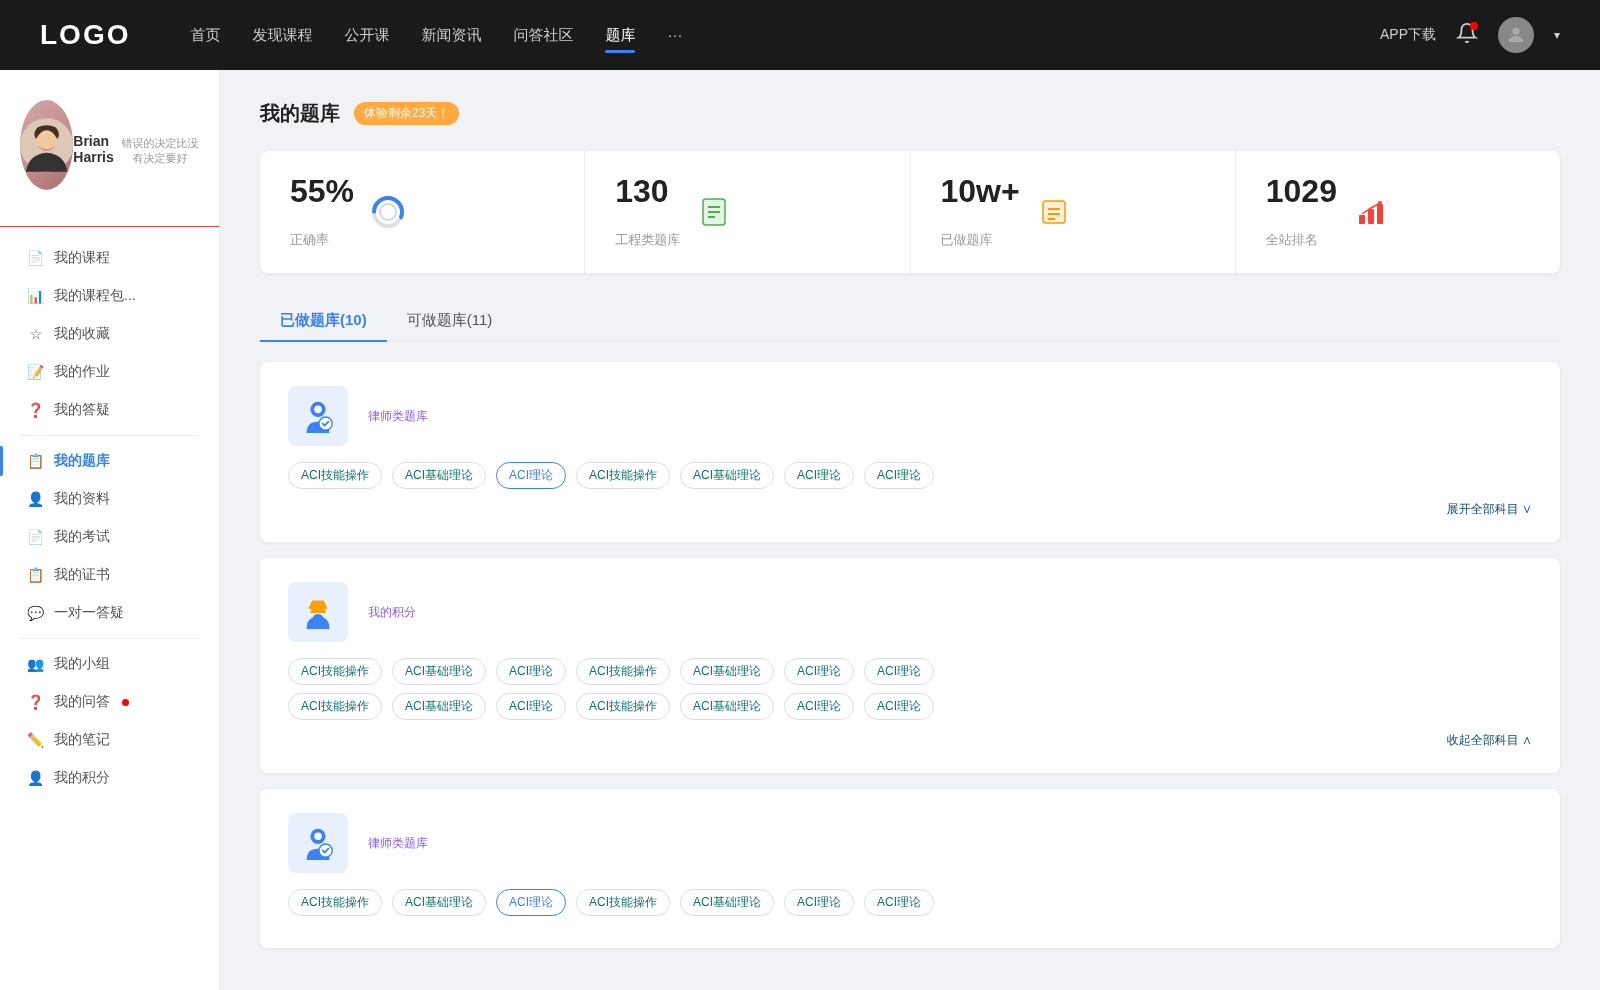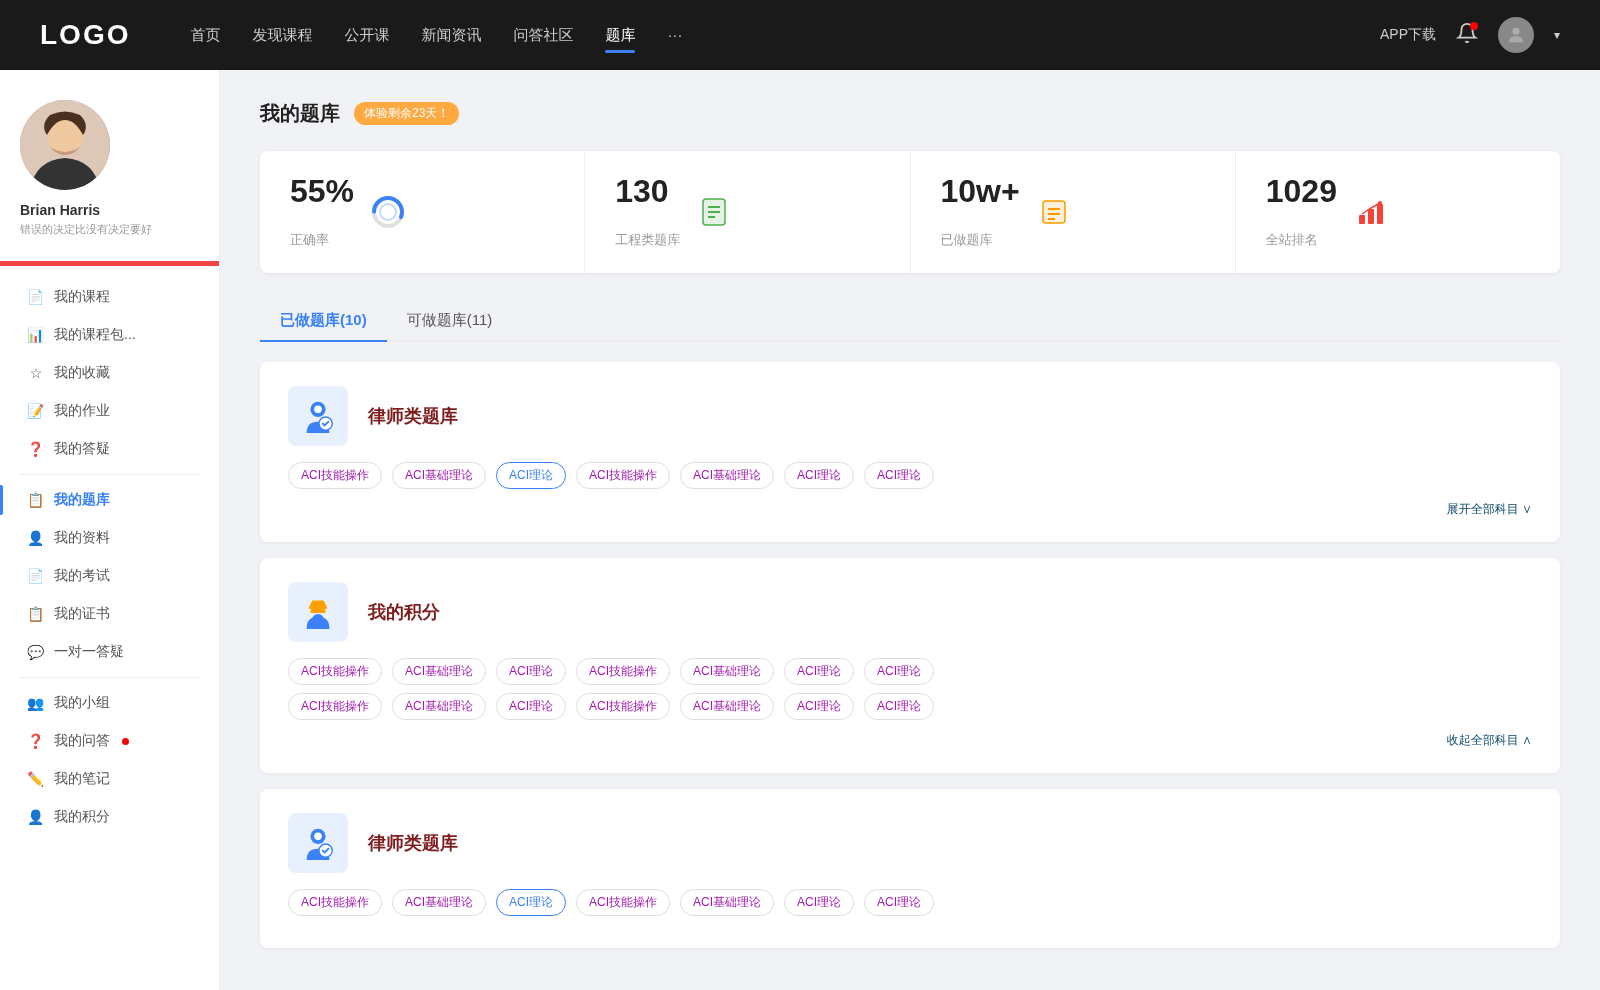--- a/index.html
+++ b/index.html
@@ -90,24 +90,24 @@
     
     .sidebar {
       width: 220px;
       background: white;
       padding: 30px 0;
       flex-shrink: 0;
       border-right: 1px solid #eee;
     }
     .sidebar-profile {
       display: flex;
-      flex-direction: column;
-      align-items: flex-start;
+      flex-direction: row;
+      align-items: center;
       padding: 0 20px 24px;
-      border-bottom: 5px solid #ef4444;
+      border-bottom: 1px solid #ef4444;
     }
     .profile-avatar {
       width: 90px; height: 90px;
       border-radius: 50%;
       background: #e8e8e8;
       overflow: hidden;
       margin-bottom: 12px;
     }
     .profile-avatar-img {
       width: 100%; height: 100%;
@@ -269,36 +269,36 @@
       margin-bottom: 16px;
     }
     .qbank-icon-wrap {
       width: 60px; height: 60px;
       background: #e8f0fe;
       border-radius: 8px;
       display: flex; align-items: center; justify-content: center;
       flex-shrink: 0;
     }
     .qbank-title {
-      font-size: 18px;
-      font-weight: 700;
-      color: #7f1d1d;
+      font-size: 12px;
+      font-weight: 400;
+      color: #8b5cf6;
     }
     .tags-row {
       display: flex;
       flex-wrap: wrap;
       gap: 10px;
       margin-bottom: 8px;
     }
     .tag {
       padding: 4px 12px;
       border: 1px solid #ddd;
       border-radius: 16px;
       font-size: 12px;
-      color: #a21caf;
+      color: #0f766e;
       cursor: pointer;
     }
     .tag.active {
       border-color: #3b82f6;
       color: #3b82f6;
       background: white;
     }
     .expand-link {
       text-align: right;
       font-size: 12px;

